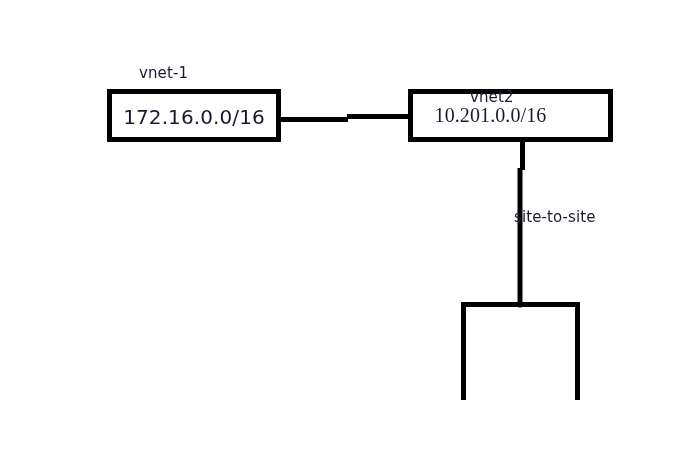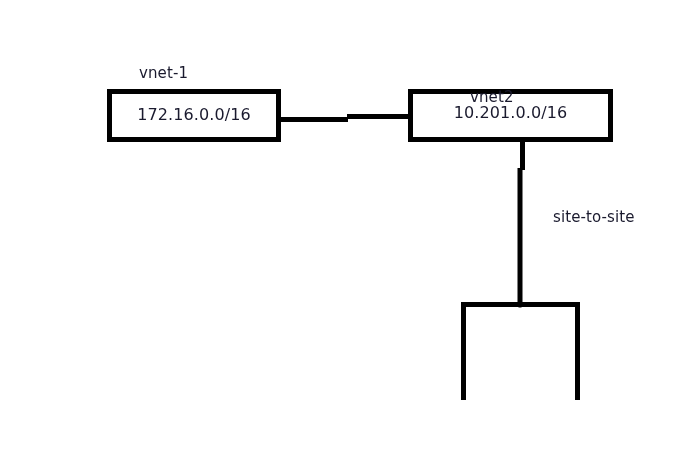--- a/index.html
+++ b/index.html
@@ -31,52 +31,53 @@
     font-family: "DejaVu Sans", sans-serif;
     font-size: 15px;
     line-height: 1.0;
     white-space: nowrap;
     letter-spacing: 0.1px;
   }
   .box-caption {
     font-size: 15px;
   }
   .box-text {
-    font-size: 16px;
+    font-size: 20px;
   }
   .edge-label {
     font-size: 15px;
   }
   
   #caption-vnet1 { left: 139px; top: 66px; }
   
   #caption-vnet2 { left: 470px; top: 62px; margin-top: 28px; }
   
   #text-vnet1-cidr {
     left: 107px;
     top: 107px;
     width: 174px;
     text-align: center;
   }
   
   #text-vnet2-cidr {
-    left: 408px;
+    left: 388px;
     top: 105px;
     width: 205px;
     text-align: center;
+    font-family: Liberation Serif, serif;
   }
   
   #text-onprem {
     left: 470px;
     top: 345px;
     line-height: 1.45;
   }
   
   #label-site-to-site {
-    left: 553px;
+    left: 514px;
     top: 210px;
   }
 </style>
 </head>
 <body>
 
 <div id="canvas">
 
   <svg id="diagram-svg" viewBox="0 0 683 471" xmlns="http://www.w3.org/2000/svg">
 

